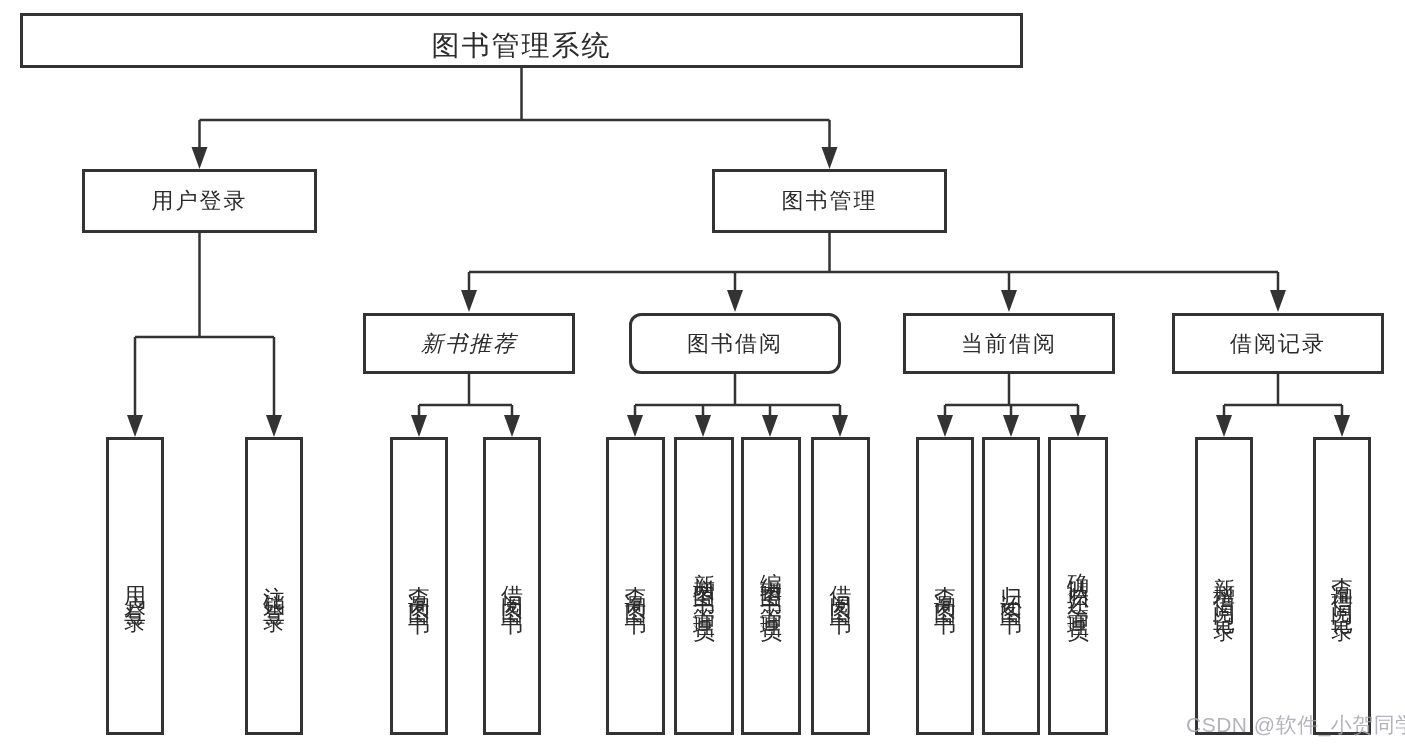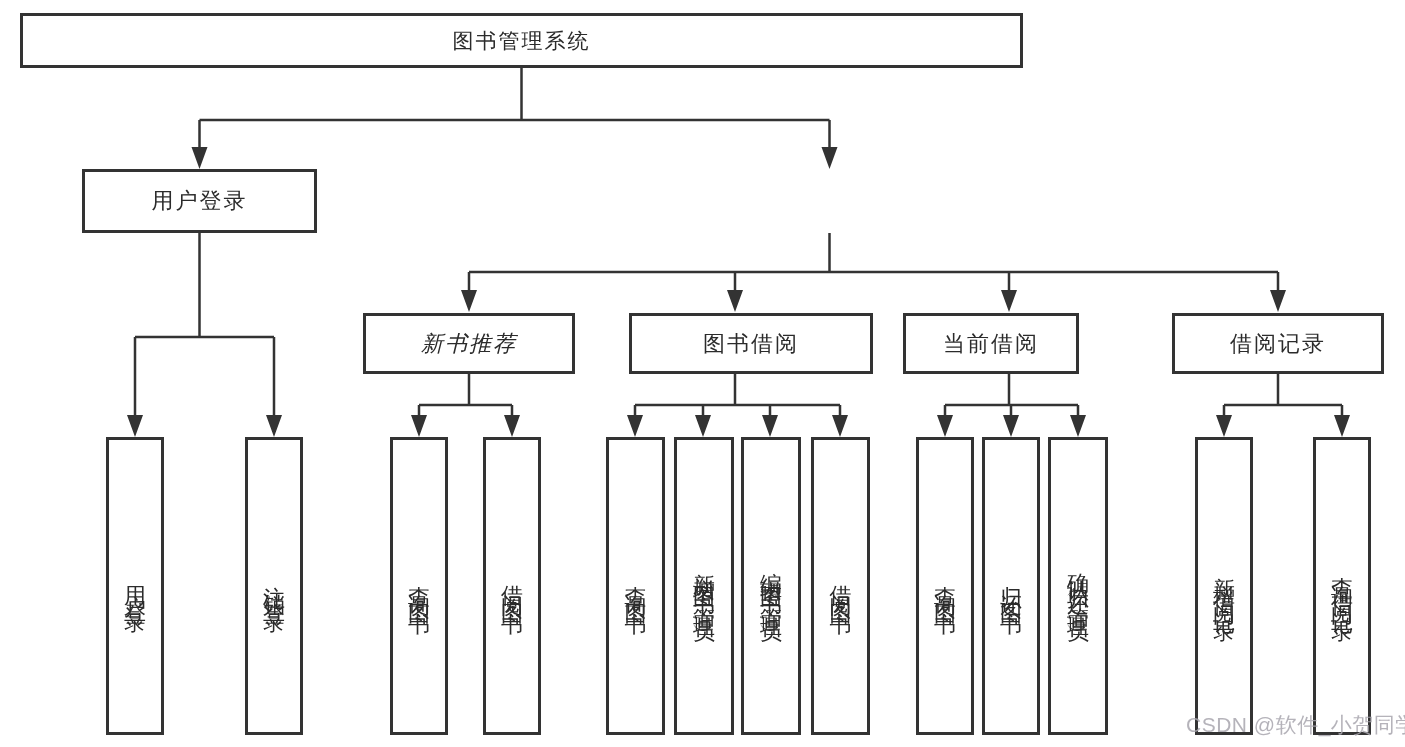--- a/index.html
+++ b/index.html
@@ -26,21 +26,21 @@
     align-items: center;
     justify-content: center;
     color: #2b2b2b;
     z-index: 2;
   }
   .h-box {
     font-size: 22px;
     letter-spacing: 2px;
     white-space: nowrap;
   }
-  .root-box { font-size: 21px; }
+  .root-box { font-size: 28px; align-items: flex-end; }
   .v-box span {
     writing-mode: vertical-rl;
     font-size: 22px;
     letter-spacing: 9px;
     line-height: 1;
   }
   .v-box.long span {
     letter-spacing: 7px;
   }
   .watermark {
@@ -92,28 +92,31 @@
       M1334 415 L1350 415 L1342 437 Z"></path>
   </svg>
 
   <div class="box h-box root-box" style="left:20px; top:13px; width:1003px; height:55px;">
     <span>图书管理系统</span>
   </div>
 
   <div class="box h-box" style="left:82px; top:169px; width:235px; height:64px;">
     <span>用户登录</span>
   </div>
+  <div class="box h-box" style="left:712px; top:169px; width:235px; height:64px;">
+    <span>图书管理</span>
+  </div>
 
   <div class="box h-box" style="left:363px; top:313px; width:212px; height:61px;font-style:italic;">
     <span>新书推荐</span>
   </div>
-  <div class="box h-box" style="left:629px; top:313px; width:244px; height:61px;">
+  <div class="box h-box" style="left:629px; top:313px; width:212px; height:61px;border-radius:12px;">
     <span>图书借阅</span>
   </div>
-  <div class="box h-box" style="left:903px; top:313px; width:176px; height:61px;">
+  <div class="box h-box" style="left:903px; top:313px; width:212px; height:61px;">
     <span>当前借阅</span>
   </div>
   <div class="box h-box" style="left:1172px; top:313px; width:212px; height:61px;">
     <span>借阅记录</span>
   </div>
 
   <div class="box v-box" style="left:106px; top:437px; width:58px; height:298px;">
     <span>用户登录</span>
   </div>
   <div class="box v-box" style="left:245px; top:437px; width:58px; height:298px;">

